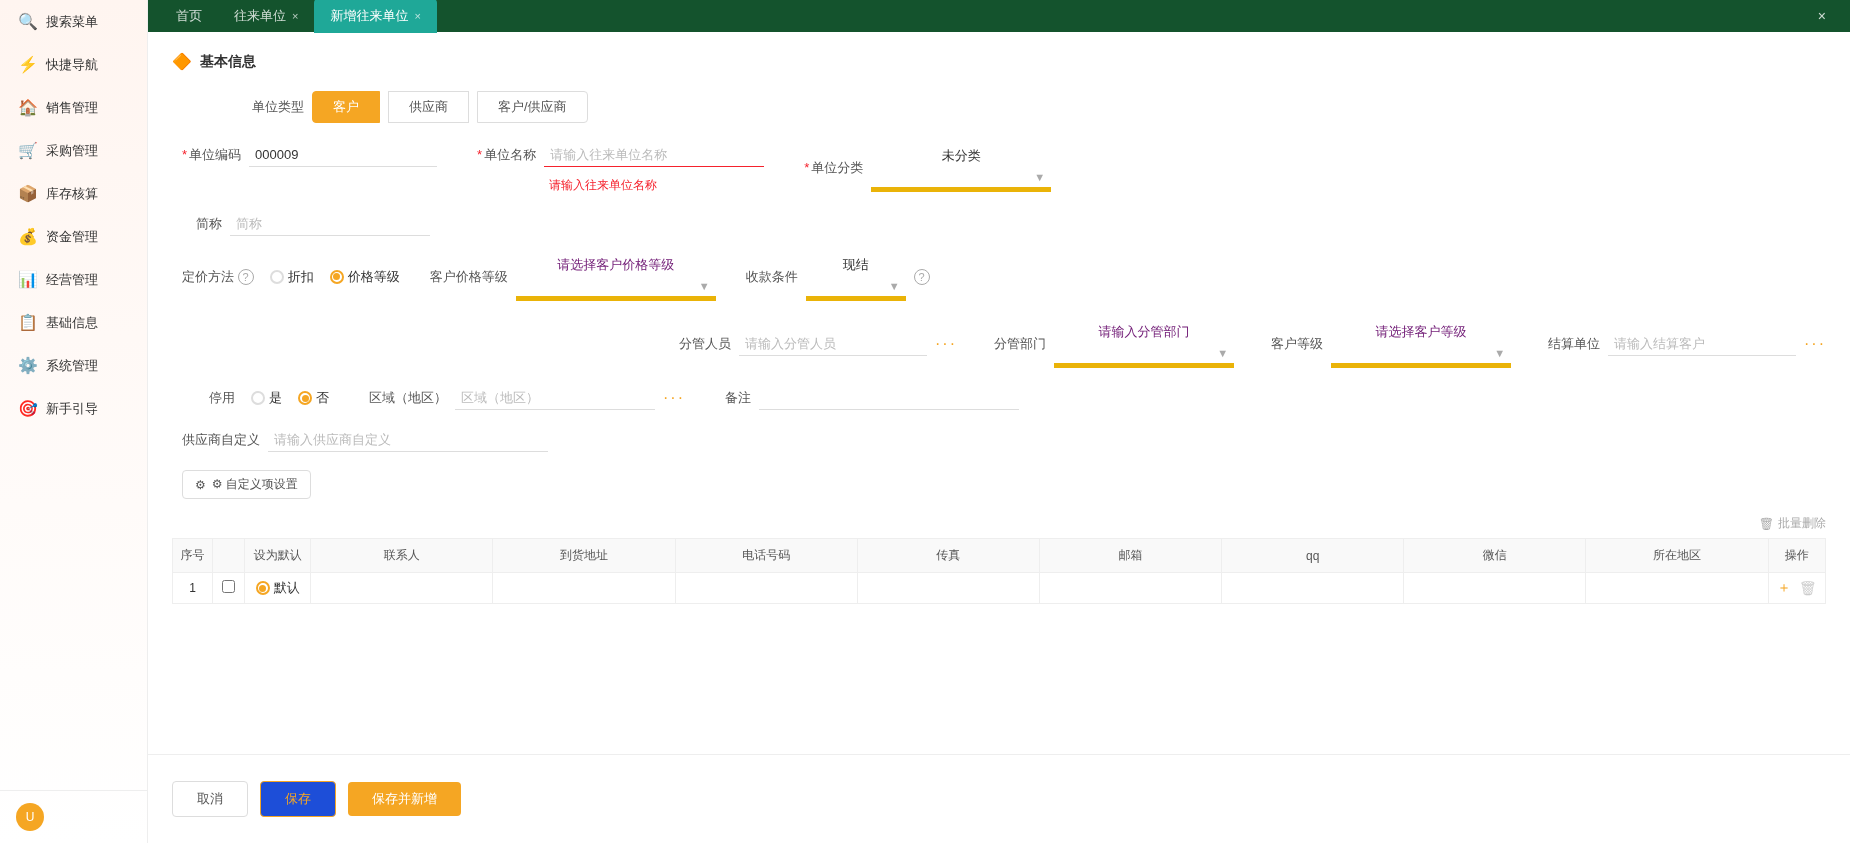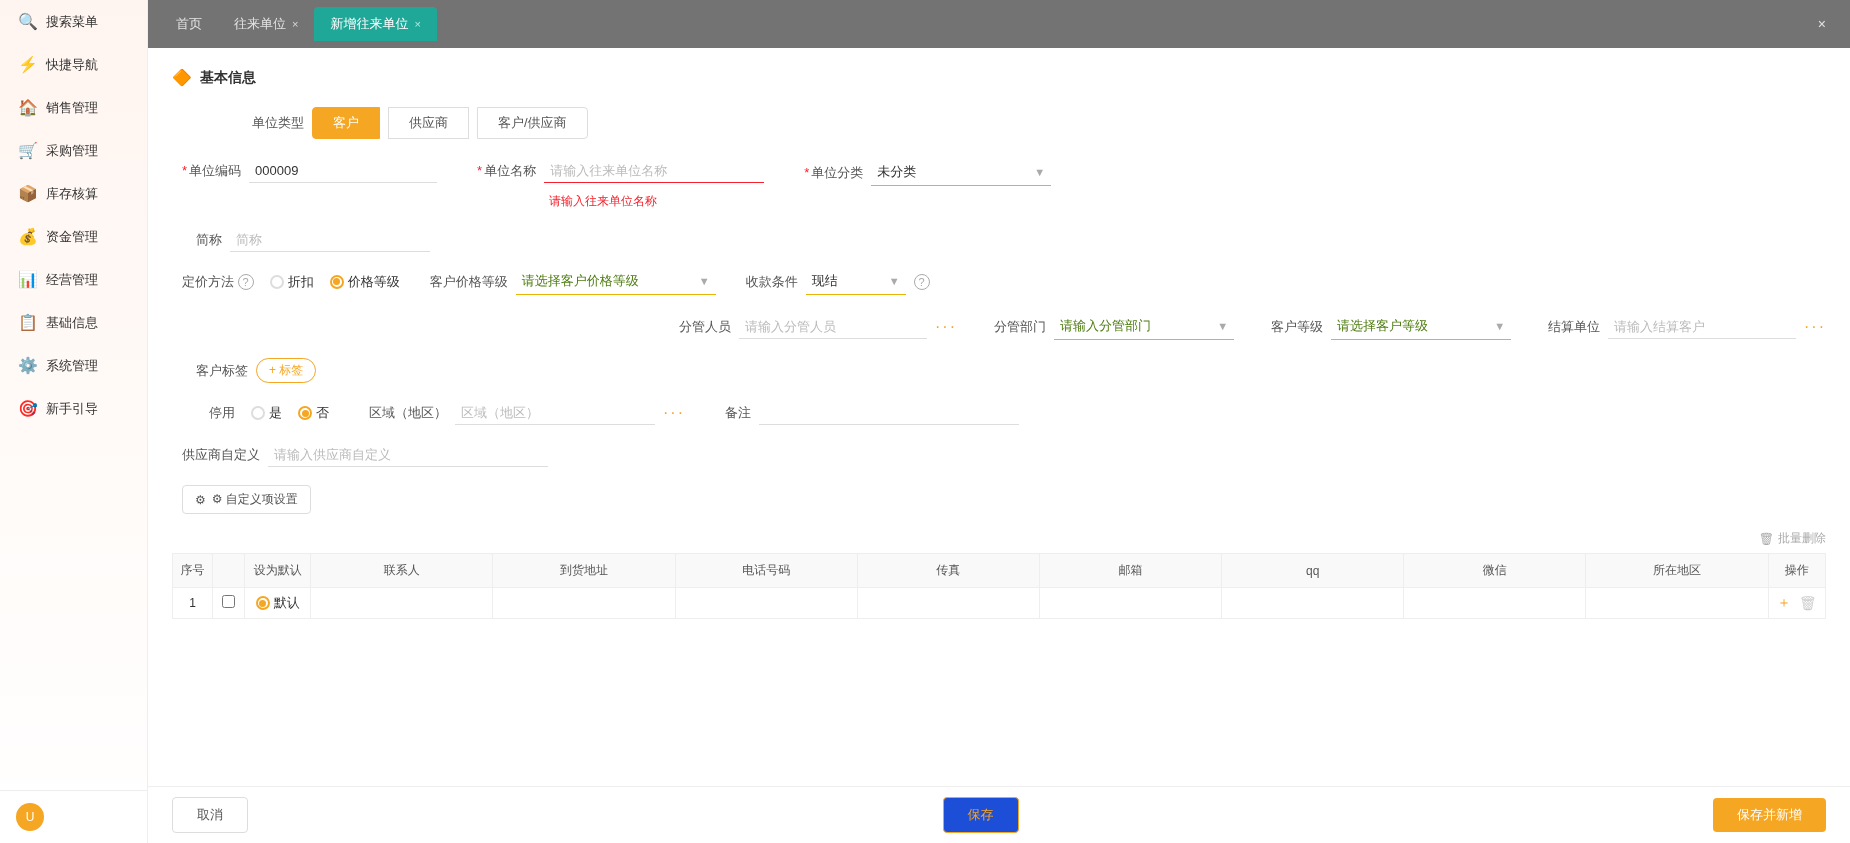--- a/index.html
+++ b/index.html
@@ -33,24 +33,24 @@
       gap: 8px;
     }
     .sidebar-avatar { width: 28px; height: 28px; background: #f5a623; border-radius: 50%; display: flex; align-items: center; justify-content: center; color: #fff; font-size: 12px; }
     .sidebar-user { font-size: 12px; color: #666; }
 
     
     .main { flex: 1; display: flex; flex-direction: column; overflow: hidden; }
 
     
     .tab-bar {
-      background: #737373;
-      display: flex;
-      align-items: center;
-      height: 48px;
+      background: #14532d;
+      display: flex;
+      align-items: center;
+      height: 32px;
       padding: 0 12px;
       flex-shrink: 0;
     }
     .tab {
       display: flex;
       align-items: center;
       gap: 6px;
       padding: 8px 16px;
       font-size: 13px;
       color: rgba(255,255,255,0.8);
@@ -119,28 +119,29 @@
     }
     .form-input::placeholder { color: #bbb; }
     .form-input.error-border { border-bottom: 1px solid #f5222d; }
     .error-text { color: #f5222d; font-size: 12px; display: block; margin-top: 2px; margin-left: 2px; }
 
     .form-select {
       display: flex;
       align-items: center;
       gap: 6px;
       border: none;
-      border-bottom: 1px solid #eab308;
+      border-bottom: 5px solid #eab308;
       padding: 4px 6px;
       min-width: 160px;
       cursor: pointer;
       font-size: 13px;
       color: #333;
-    }
-    .form-select .placeholder { color: #4d7c0f; }
+      flex-direction: column;
+    }
+    .form-select .placeholder { color: #701a75; }
     .chevron { color: #aaa; font-size: 11px; margin-left: auto; }
 
     
     .unit-type-group {
       display: flex;
       gap: 8px;
       justify-content: space-between;
     }
     .unit-btn {
       padding: 6px 20px;
@@ -201,22 +202,22 @@
       border: 1px solid #eee; padding: 6px;
       text-align: center; color: #333;
     }
     .checkbox-cell { width: 32px; }
     .action-icons { display: flex; align-items: center; justify-content: center; gap: 8px; }
     .action-icon { color: #ccc; cursor: pointer; font-size: 14px; }
     .action-icon.add { color: #f5a623; }
 
     
     .footer-bar {
-      display: flex; justify-content: space-between; align-items: center;
-      padding: 10px 24px; gap: 12px;
+      display: flex; justify-content: flex-start; align-items: center;
+      padding: 26px 24px; gap: 12px;
       border-top: 1px solid #eee; background: #fff; flex-shrink: 0;
     }
     .btn-cancel { padding: 8px 24px; border: 1px solid #ddd; background: #fff; border-radius: 4px; cursor: pointer; font-size: 13px; color: #555; }
     .btn-save { padding: 8px 24px; border: none; background: #1d4ed8; border: 1px solid #f5a623; color: #f5a623; border-radius: 4px; cursor: pointer; font-size: 13px; }
     .btn-save-new { padding: 8px 24px; border: none; background: #f5a623; color: #fff; border-radius: 4px; cursor: pointer; font-size: 13px; }
 
     
     .custom-settings-btn {
       display: flex; align-items: center; gap: 6px;
       border: 1px solid #ddd; border-radius: 4px; padding: 5px 12px;
@@ -400,26 +401,20 @@
           <span class="chevron">▼</span>
         </div>
       </div>
       <div class="form-group">
         <span class="form-label">结算单位</span>
         <input class="form-input" type="text" style="min-width: 180px;" placeholder="请输入结算客户">
         <span class="more-btn">···</span>
       </div>
     </div>
 
-    <div class="form-row" style="margin-left: 10px; align-items: center;">
-      <div class="form-group">
-        <span class="form-label" style="margin-left: 14px;">客户标签</span>
-        <button class="tag-btn">+ 标签</button>
-      </div>
-    </div>
 
     <div class="form-row" style="gap: 40px; align-items: center; margin-left: 10px;">
       <div class="form-group">
         <span class="form-label" style="margin-left: 27px;">停用</span>
         <div class="radio-group" style="margin-left: 8px;">
           <div class="radio-item">
             <span class="radio-circle"></span>
             <span>是</span>
           </div>
           <div class="radio-item">

